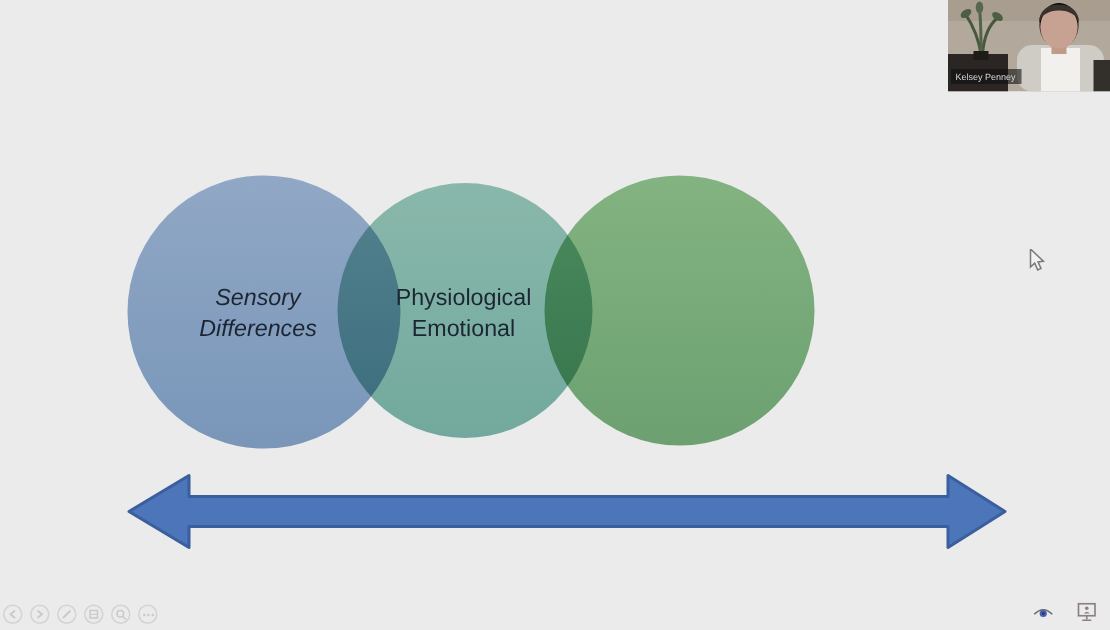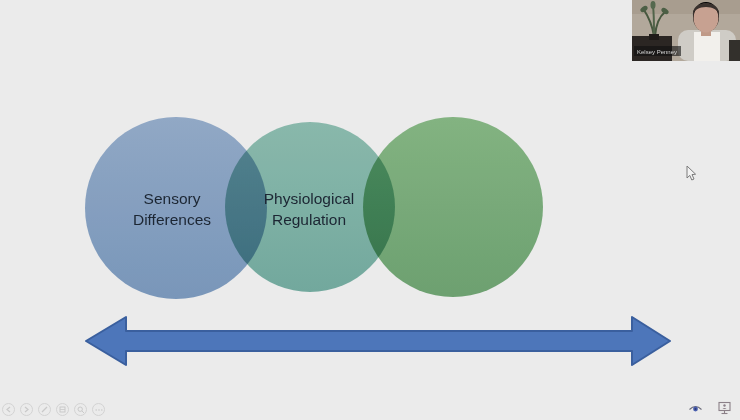--- a/index.html
+++ b/index.html
@@ -20,21 +20,21 @@
 
   
   svg.diagram{position:absolute;top:0;left:0;}
 
   
   .circle-label{
     position:absolute;transform:translate(-50%,-50%);
     white-space:pre-line;text-align:center;
     font-size:15.5px;line-height:21px;color:#1c2633;
   }
-  .label-1{left:172px;top:209px;}
+  .label-1{left:172px;top:209px;font-style:italic;}
   .label-2{left:309px;top:209px;}
   .label-3{left:448px;top:209px;}
 
   
   .webcam{
     position:absolute;top:0;left:632px;width:108px;height:61px;
     cursor:pointer;
   }
 
   
@@ -85,21 +85,21 @@
     <rect x="0" y="0" width="740" height="420" fill="#ebebeb"></rect>
     <circle cx="176" cy="208" r="91" fill="url(#gBlue)" style="mix-blend-mode:multiply"></circle>
     <circle cx="310" cy="207" r="85" fill="url(#gTeal)" style="mix-blend-mode:multiply"></circle>
     <circle cx="453" cy="207" r="90" fill="url(#gGreen)" style="mix-blend-mode:multiply"></circle>
     <polygon points="86,341 126,317 126,331 632,331 632,317 670,341 632,365 632,351 126,351 126,365" fill="#4d76ba" stroke="#3a5f9e" stroke-width="2" stroke-linejoin="round"></polygon>
   </svg>
 
   <div class="circle-label label-1">Sensory
 Differences</div>
   <div class="circle-label label-2">Physiological
-Regulation</div>
+Emotional</div>
 
   <div class="webcam">
     <svg width="108" height="61">
 
       <rect x="0" y="0" width="108" height="61" fill="#b2a89b"></rect>
       <rect x="0" y="0" width="108" height="14" fill="#a89d8f"></rect>
 
       <rect x="0" y="36" width="40" height="25" fill="#2b2623"></rect>
 
       <g>

